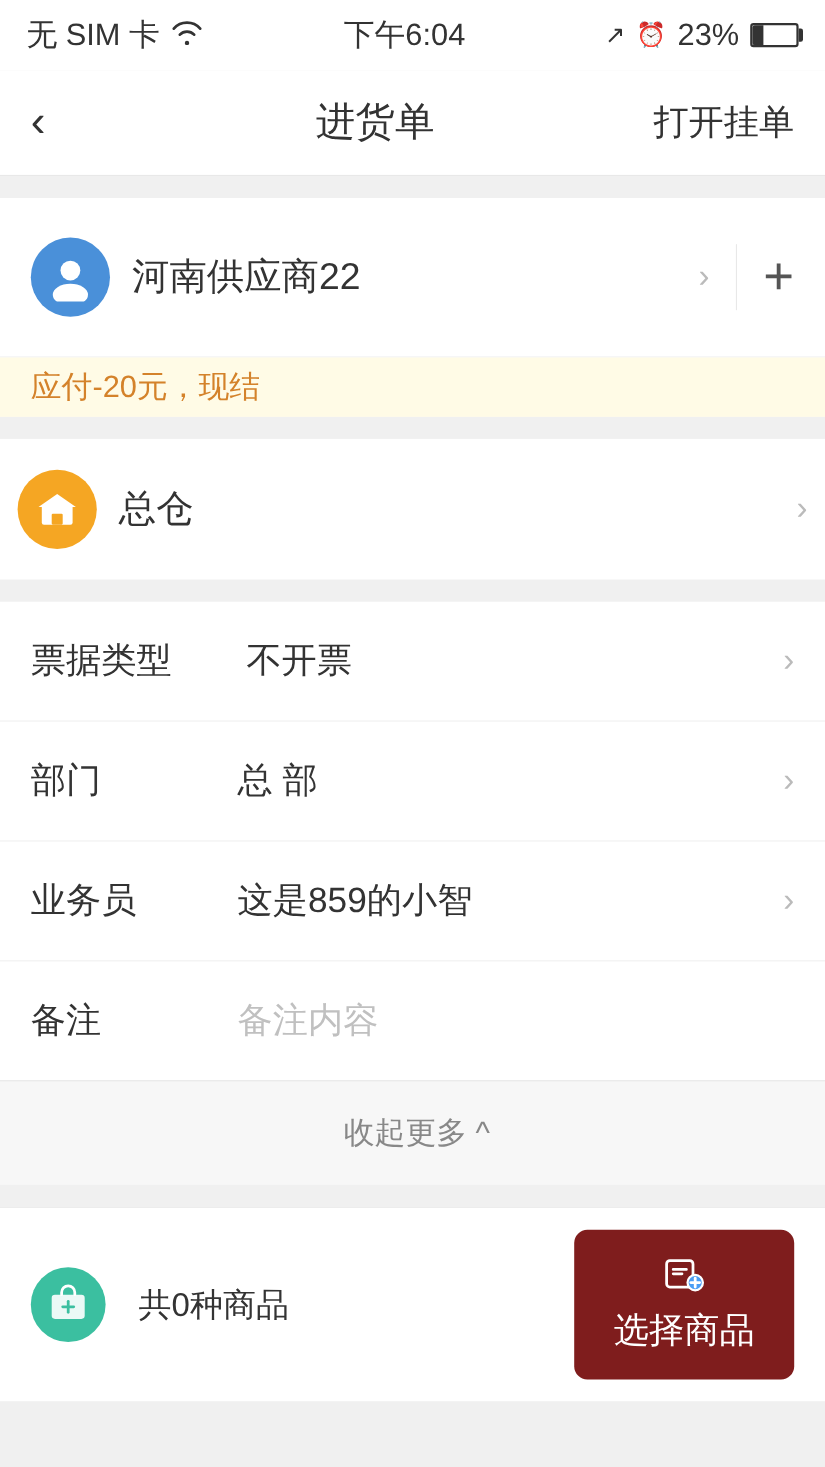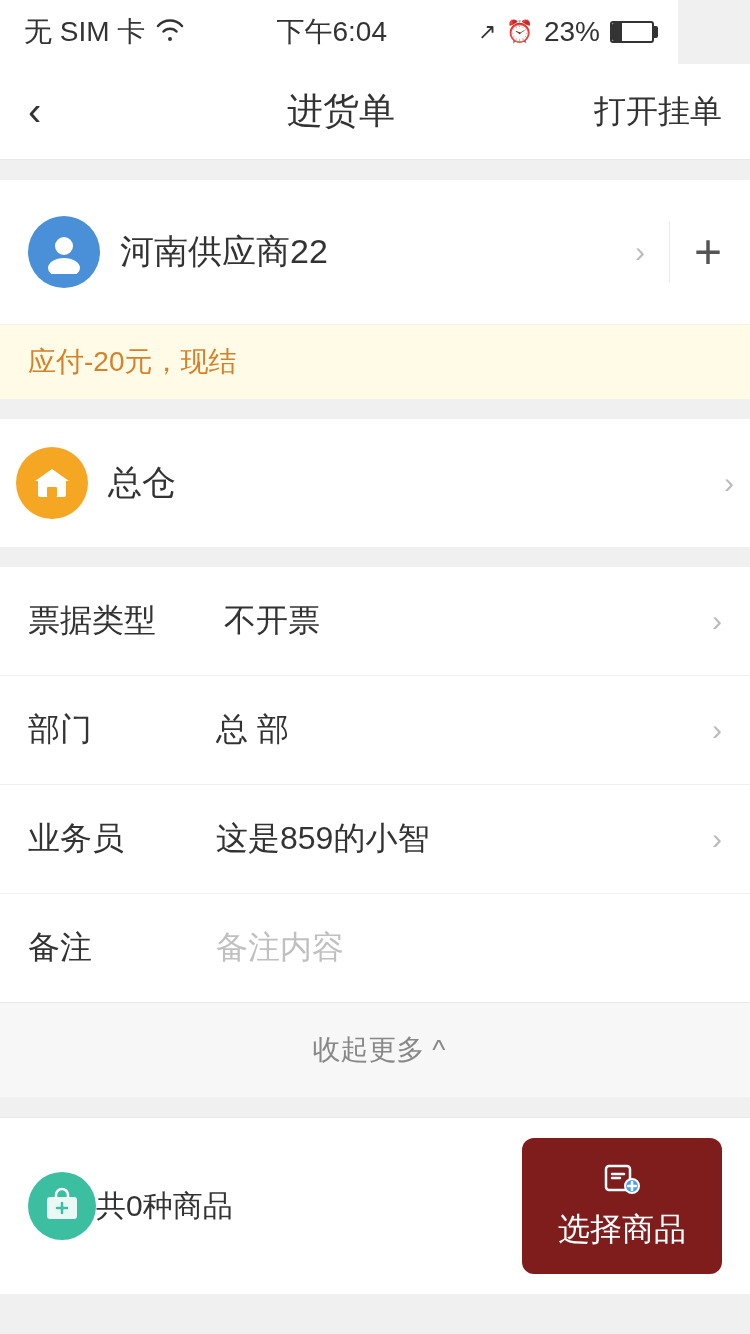--- a/index.html
+++ b/index.html
@@ -8,21 +8,21 @@
       width: 750px;
       min-height: 1334px;
       background: #f0f0f0;
       font-family: -apple-system, "PingFang SC", "Helvetica Neue", Arial, sans-serif;
       font-size: 32px;
       color: #333;
     }
 
     
     .status-bar {
-      width: 678px;
+      width: 750px;
       height: 64px;
       background: #fff;
       display: flex;
       align-items: center;
       justify-content: space-between;
       padding: 0 24px;
       font-size: 28px;
       color: #333;
       gap: 45px;
     }
@@ -113,21 +113,21 @@
     .add-btn {
       font-size: 48px;
       color: #555;
       cursor: pointer;
       line-height: 1;
     }
 
     
     .notice-banner {
       background: #fffbe6;
-      padding: 18px 28px;
+      padding: 8px 28px;
       font-size: 28px;
       color: #d4822a;
     }
 
     
     .warehouse-row {
       display: flex;
       align-items: center;
       padding: 28px 16px;
       background: #fff;
@@ -202,21 +202,21 @@
       align-items: center;
       justify-content: space-between;
       padding: 20px 28px;
       background: #fff;
       border-top: 1px solid #e8e8e8;
       margin-top: 0;
     }
     .goods-count-area {
       display: flex;
       align-items: center;
-      gap: 0;
+      gap: 30px;
     }
     .goods-icon {
       width: 68px;
       height: 68px;
       border-radius: 50%;
       background: #3bbfa0;
       display: flex;
       align-items: center;
       justify-content: center;
     }

